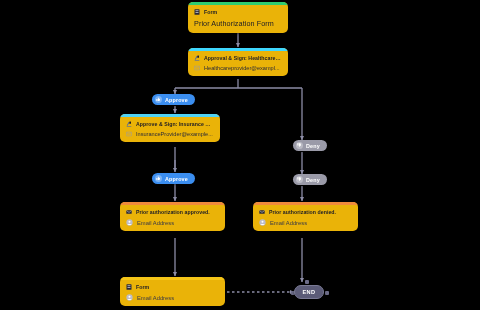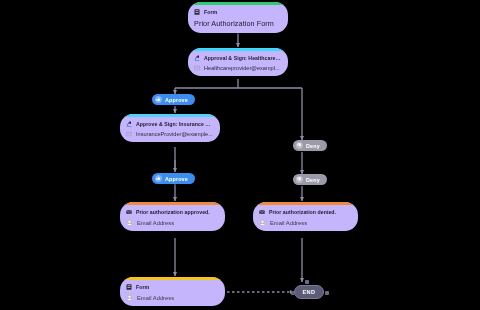--- a/index.html
+++ b/index.html
@@ -19,22 +19,22 @@
   svg.edges {
     position: absolute;
     left: 0; top: 0;
     width: 480px; height: 310px;
     pointer-events: none;
   }
 
   
   .node {
     position: absolute;
-    background: #c4b5fd;
-    border-radius: 13px;
+    background: #eab308;
+    border-radius: 5px;
     box-shadow: 0 1px 3px rgba(0,0,0,0.45), 0 0 0 0.5px rgba(0,0,0,0.25);
     overflow: hidden;
     box-sizing: border-box;
   }
   .node .bar {
     height: 3px;
     width: 100%;
   }
   .node .body {
     padding: 4px 6px 5px 6px;

